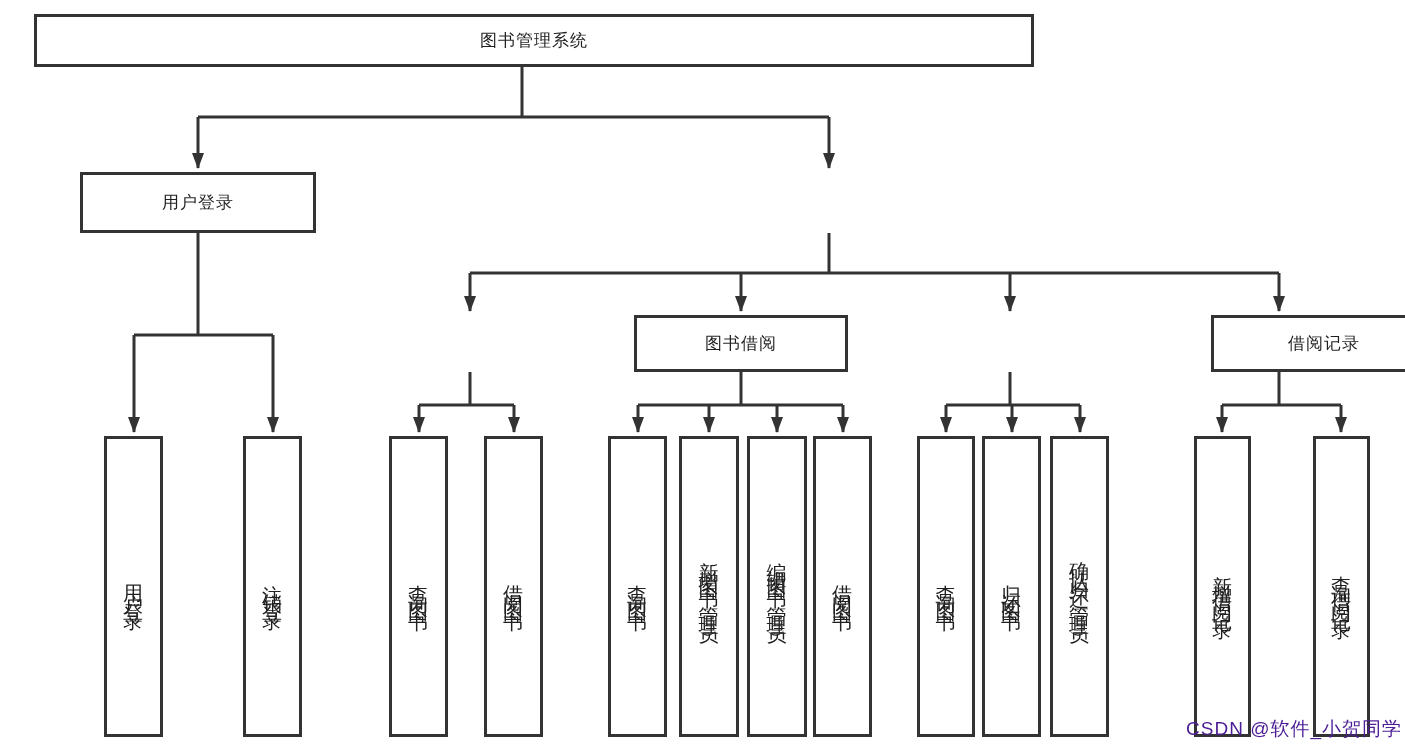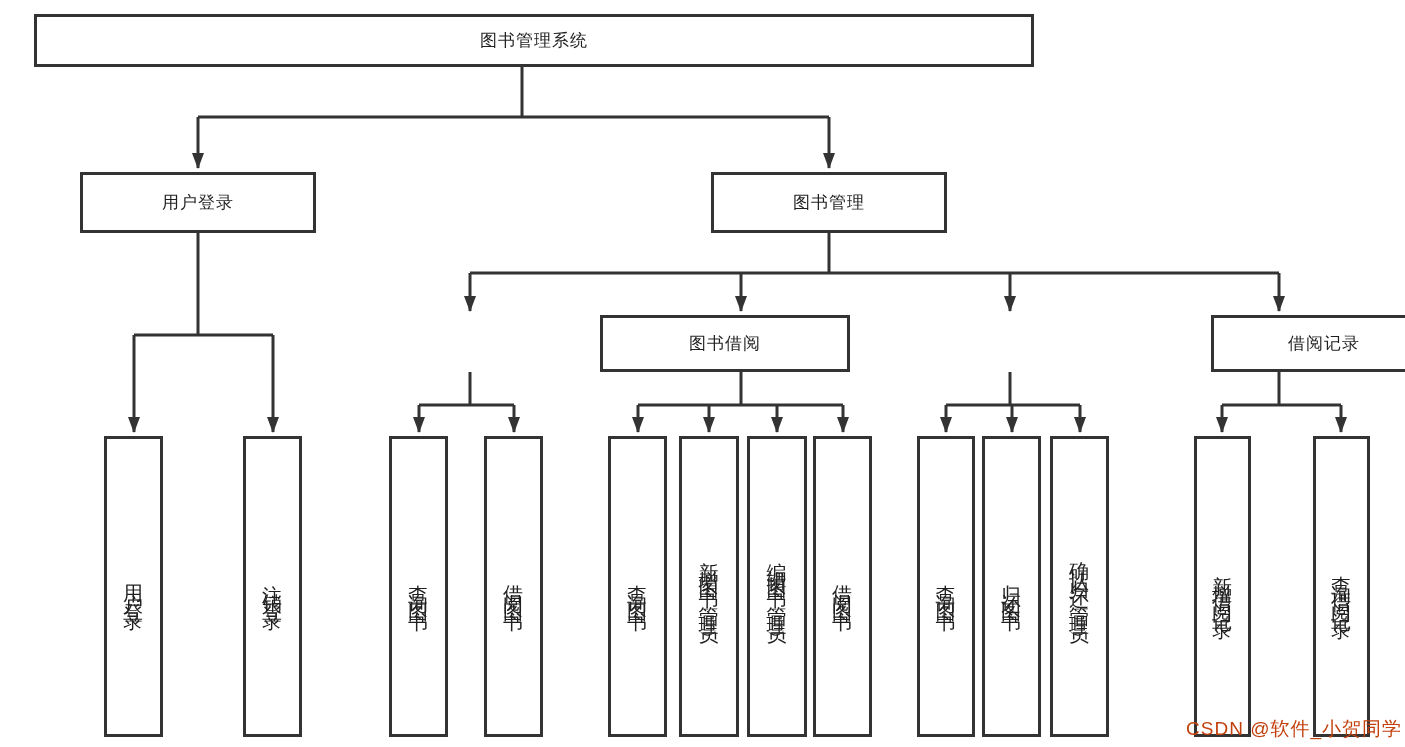--- a/index.html
+++ b/index.html
@@ -44,21 +44,21 @@
     width: 59px;
   }
   
   #n-root { left: 22px; top: 14px; width: 1000px; height: 53px; margin-left: 12px; }
   
   #n-user-login { left: 80px;  top: 172px; width: 236px; height: 61px; }
   #n-book-mgmt  { left: 711px; top: 172px; width: 236px; height: 61px; }
   
   .lvl3 { top: 315px; height: 57px; font-size: 18px; }
   #n-recommend { left: 363px;  width: 215px; }
-  #n-borrow    { left: 600px;  width: 250px; }
+  #n-borrow    { left: 634px;  width: 214px; }
   #n-current   { left: 903px;  width: 214px; }
   #n-records   { left: 1211px; width: 212px; padding-left: 14px; }
   
   #l-user-login     { left: 104px;  }
   #l-logout         { left: 243px;  }
   #l-rec-query      { left: 389px;  }
   #l-rec-borrow     { left: 484px;  }
   #l-bor-query      { left: 608px;  }
   #l-bor-add        { left: 679px; width: 60px; }
   #l-bor-edit       { left: 747px; width: 60px; }
@@ -67,21 +67,21 @@
   #l-cur-return     { left: 982px;  }
   #l-cur-confirm    { left: 1050px; }
   #l-recs-add       { left: 1194px; width: 57px; }
   #l-recs-query     { left: 1313px; width: 57px; }
   #watermark {
     position: absolute;
     right: 3px;
     bottom: 5px;
     z-index: 5;
     font-size: 19px;
-    color: #c2410c;
+    color: #4c1d95;
     letter-spacing: 1px;
     white-space: nowrap;
   }
 </style>
 </head>
 <body>
 
 <div id="canvas">
 
   <svg id="wires" viewBox="0 0 1405 747" xmlns="http://www.w3.org/2000/svg">
@@ -130,21 +130,20 @@
       <path d="M1279,372 V405"></path>
       <path d="M1222,405 H1341"></path>
       <path d="M1222,405 V432" marker-end="url(#arw)"></path>
       <path d="M1341,405 V432" marker-end="url(#arw)"></path>
     </g>
   </svg>
 
   <div class="box h" id="n-root">图书管理系统</div>
 
   <div class="box h" id="n-user-login">用户登录</div>
-  <div class="box h" id="n-book-mgmt">图书管理</div>
 
   <div class="box h lvl3" id="n-borrow">图书借阅</div>
   <div class="box h lvl3" id="n-records">借阅记录</div>
 
   <div class="box v" id="l-user-login">用户登录</div>
   <div class="box v" id="l-logout">注销登录</div>
 
   <div class="box v" id="l-rec-query">查询图书</div>
   <div class="box v" id="l-rec-borrow">借阅图书</div>
 

